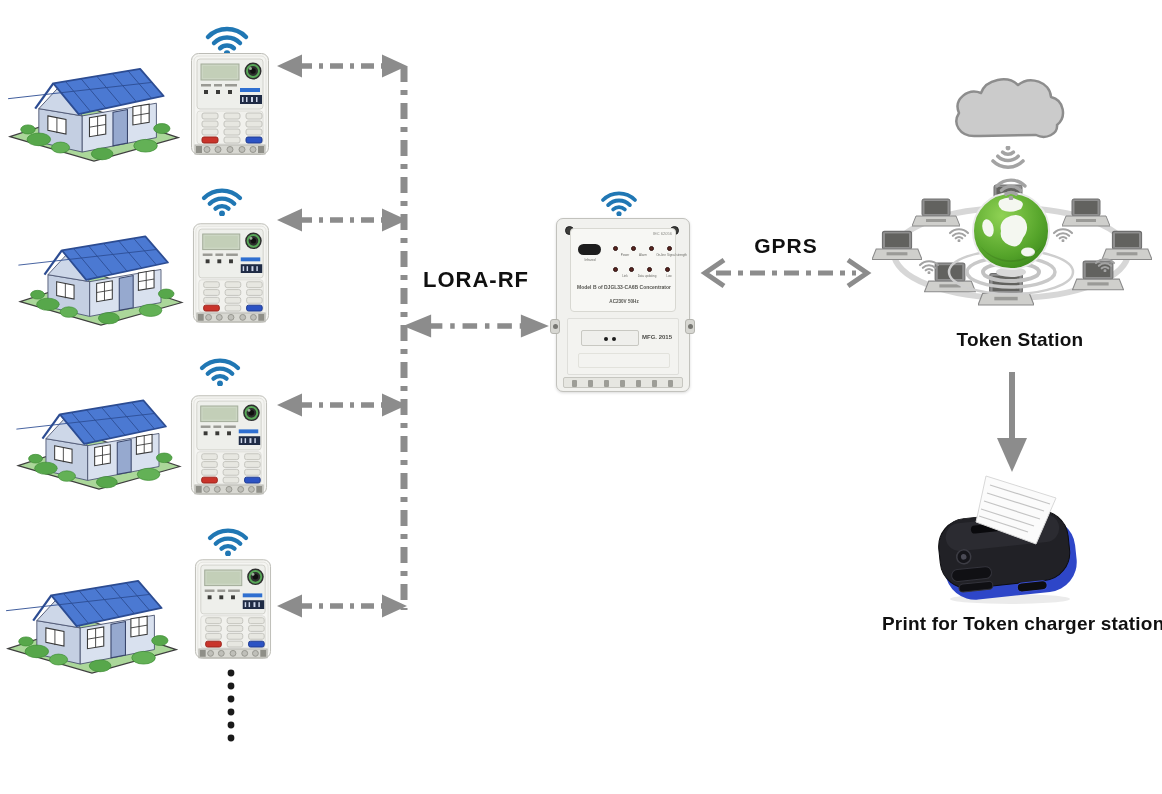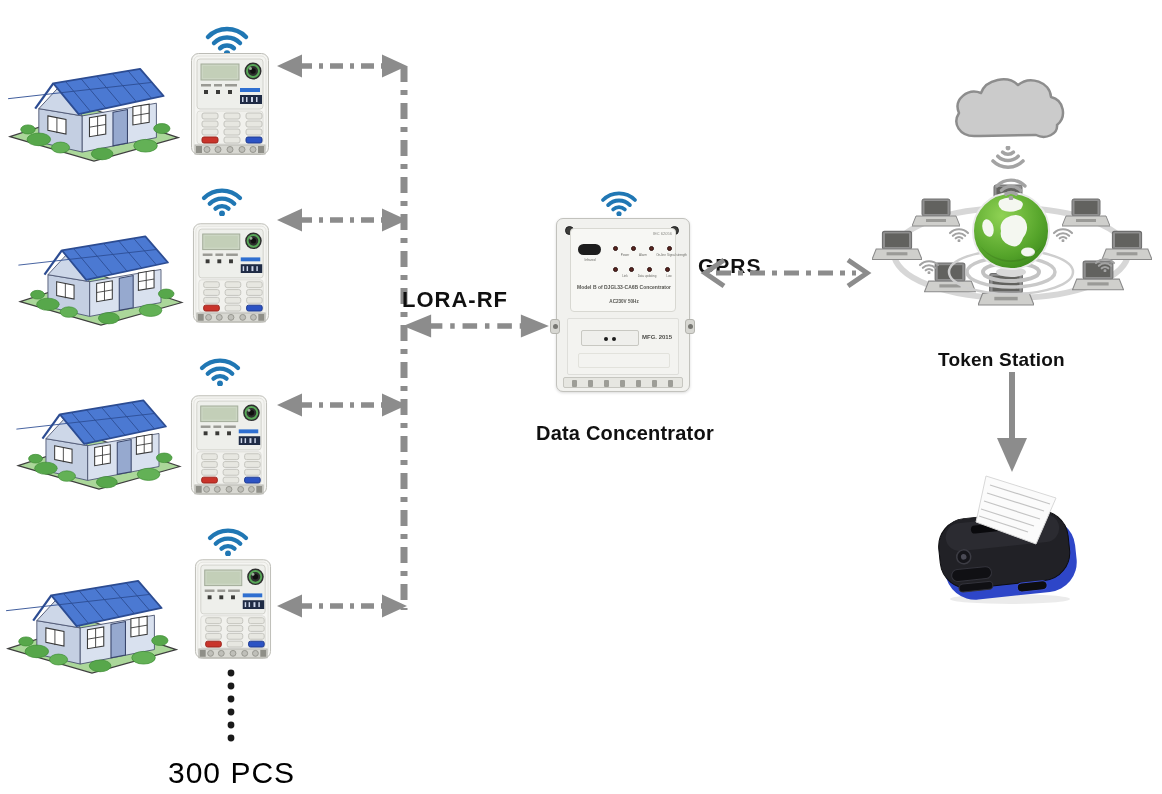--- a/index.html
+++ b/index.html
@@ -2,22 +2,22 @@
 <html><head>
 <meta charset="utf-8">
 <style>
   html,body{margin:0;padding:0;background:#fff;}
   #canvas{
     position:relative;width:1162px;height:794px;background:#ffffff;
     font-family:"Liberation Sans",sans-serif;overflow:hidden;
   }
   .abs{position:absolute;}
   .lbl{
-    position:absolute;color:#101010;font-weight:bold;
-    line-height:1.1;letter-spacing:.2px;white-space:nowrap;margin-top:20px;
+    position:absolute;color:#101010;font-weight:bold;text-align:center;
+    line-height:1.1;letter-spacing:.2px;white-space:nowrap;
   }
   .lbl-lora{font-size:22px;letter-spacing:1px;}
   .lbl-gprs{font-size:21px;letter-spacing:1px;}
   .lbl-conc{font-size:20px;}
   .lbl-station{font-size:19px;}
   .lbl-printer{font-size:19px;}
   .lbl-pcs{font-size:30px;font-weight:500;letter-spacing:1px;color:#000;}
   .wifi-blue{color:#2077b4;}
   .wifi-grey{color:#a3a3a3;}
   .flip-v{transform:scaleY(-1);}
@@ -226,21 +226,20 @@
   <svg class="abs" style="left:222px;top:668px" width="18" height="74">
     <g fill="#1a1a1a">
       <circle cx="9" cy="5" r="3.4"></circle>
         <circle cx="9" cy="18" r="3.4"></circle>
         <circle cx="9" cy="31" r="3.4"></circle>
       <circle cx="9" cy="44" r="3.4"></circle>
         <circle cx="9" cy="57" r="3.4"></circle>
         <circle cx="9" cy="70" r="3.4"></circle>
     </g>
   </svg>
-  <div class="lbl lbl-pcs" style="left:168px;top:736px;width:140px">300 PCS</div>
 
   <div class="lbl lbl-lora" style="left:402px;top:268px;width:148px">LORA-RF</div>
   <svg class="abs" style="left:402px;top:308px" width="148" height="36">
       <use href="#sym-arrow"></use>
     </svg>
 
   <svg class="abs wifi-blue" style="left:596px;top:184px" width="46" height="32">
       <use href="#sym-wifi"></use>
     </svg>
 
@@ -285,21 +284,20 @@
     <div class="conc-bot">
       <div class="tick" style="left:8px"></div>
         <div class="tick" style="left:24px"></div>
       <div class="tick" style="left:40px"></div>
         <div class="tick" style="left:56px"></div>
       <div class="tick" style="left:72px"></div>
         <div class="tick" style="left:88px"></div>
       <div class="tick" style="left:104px"></div>
     </div>
   </div>
-  <div class="lbl lbl-conc" style="left:536px;top:402px;width:196px">Data Concentrator</div>
 
   <div class="lbl lbl-gprs" style="left:698px;top:234px;width:176px">GPRS</div>
   <svg class="abs" style="left:698px;top:254px" width="176" height="38">
     <line x1="18" y1="19" x2="158" y2="19" stroke="#8c8c8c" stroke-width="5" stroke-dasharray="15 7 5 7"></line>
     <polyline points="26,6 7,19 26,32" fill="none" stroke="#8c8c8c" stroke-width="5"></polyline>
     <polyline points="150,6 169,19 150,32" fill="none" stroke="#8c8c8c" stroke-width="5"></polyline>
   </svg>
 
   <svg class="abs" style="left:886px;top:198px" width="250" height="110">
     <ellipse cx="125" cy="55" rx="117" ry="45" fill="none" stroke="#c9c9c9" stroke-width="6" opacity=".75"></ellipse>
@@ -399,14 +397,15 @@
     </g>
     <polygon points="56,4 126,26 106,72 46,50" fill="#fbfbfb" stroke="#d8d8d8"></polygon>
     <g stroke="#c4c4c4" stroke-width="1.2">
       <line x1="60" y1="13" x2="120" y2="32"></line>
       <line x1="57" y1="21" x2="114" y2="39"></line>
       <line x1="54" y1="29" x2="110" y2="47"></line>
       <line x1="51" y1="37" x2="104" y2="54"></line>
       <line x1="49" y1="44" x2="98" y2="60"></line>
     </g>
   </svg>
+  <div class="lbl lbl-printer" style="left:882px;top:614px;width:280px">Print for Token charger station</div>
 
 </div>
 
 </body></html>

